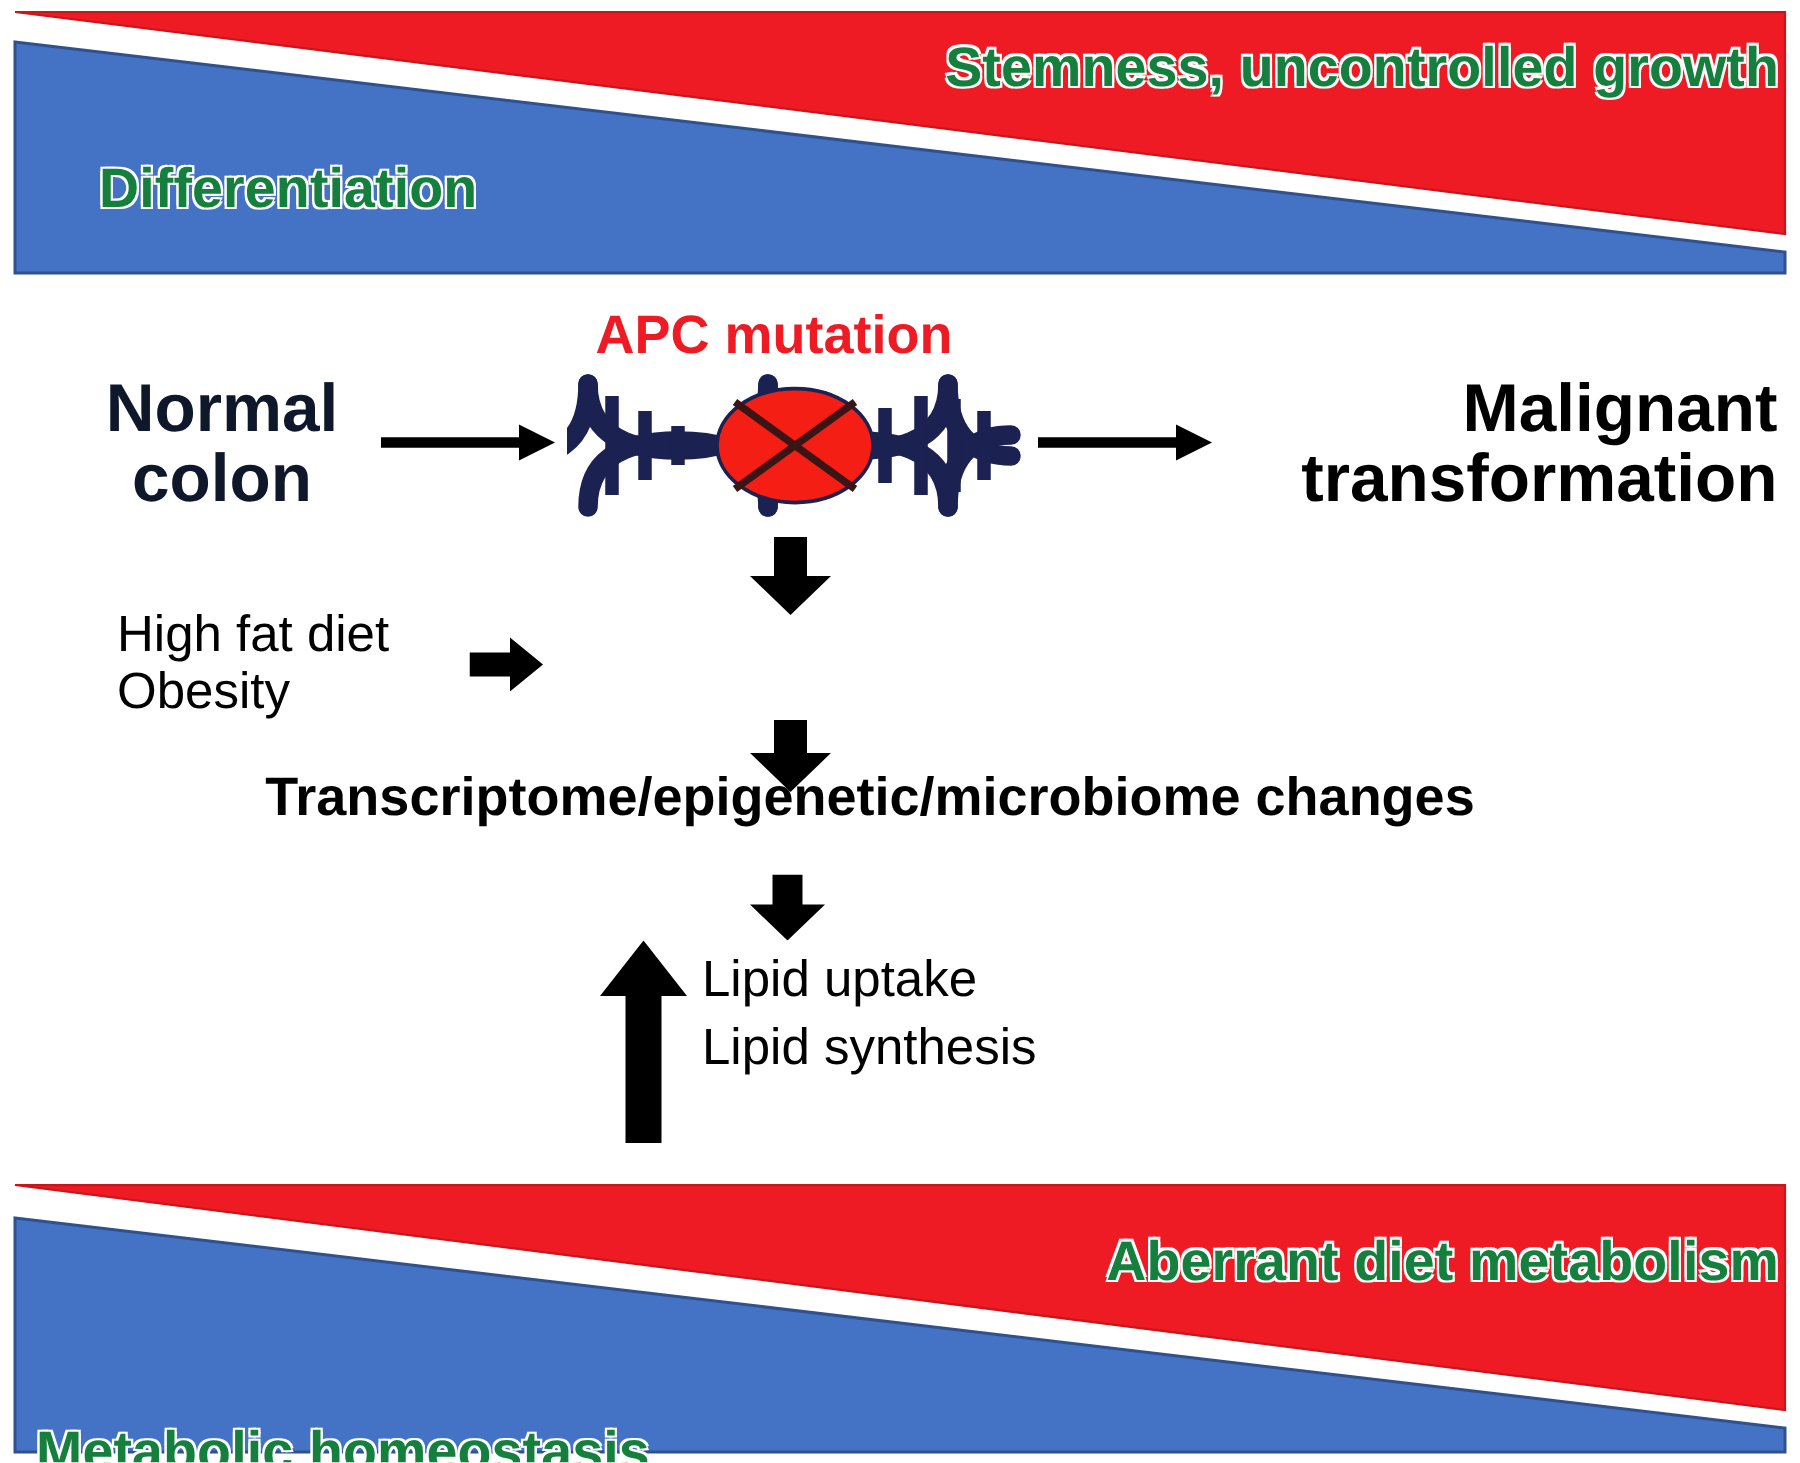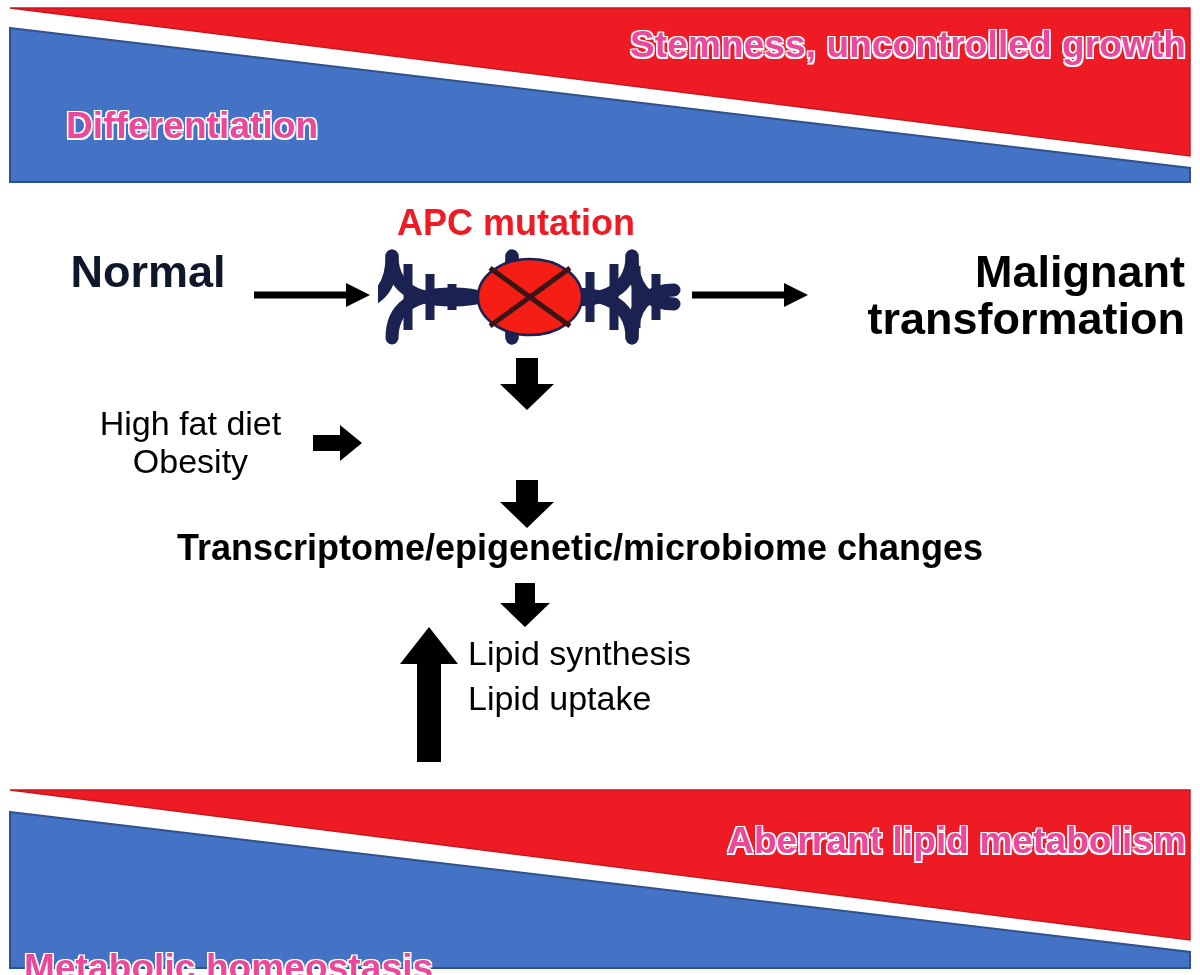--- a/index.html
+++ b/index.html
@@ -26,21 +26,21 @@
     width: 1200px;
     overflow: visible;
   }
   #top-banner  { top: 0;   height: 190px; }
   #bottom-banner { top: 782px; height: 193px; }
 
   .banner svg { display: block; width: 1200px; height: 100%; }
 
   .banner-label {
     position: absolute;
-    color: #ec4899;
+    color: #15803d;
     font-weight: bold;
     font-size: 37px;
     letter-spacing: 0.1px;
     white-space: nowrap;
     text-shadow:
       -1.5px -1.5px 0 #ffffff,  1.5px -1.5px 0 #ffffff,
       -1.5px  1.5px 0 #ffffff,  1.5px  1.5px 0 #ffffff;
   }
   #top-red-label     { right: 14px;  top: 24px; }
   #top-blue-label    { left: 26px;   top: 105px; padding-left: 40px; }
@@ -92,41 +92,40 @@
   #dna-wrap { position: absolute; left: 378px; top: 58px; width: 304px; height: 98px; }
   #arrow-left-wrap  { position: absolute; left: 252px; top: 88px; width: 120px; height: 34px; }
   #arrow-right-wrap { position: absolute; left: 690px; top: 88px; width: 120px; height: 34px; }
 
   
   #arrow-down-1 { position: absolute; left: 496px; top: 168px; width: 62px; height: 52px; }
 
   #hfd-obesity {
     left: 78px; top: 214px;
     width: 225px;
-    text-align: center;
     color: #000000;
     font-size: 34px;
     font-weight: normal;
     line-height: 1.12;
     white-space: normal;
   }
   #fat-arrow { position: absolute; left: 313px; top: 234px; width: 50px; height: 38px; }
 
   #wnt-label {
     left: 374px; top: 228px;
     color: #ee1b24;
     font-size: 35px;
     font-weight: bold;
   }
 
   
   #arrow-down-2 { position: absolute; left: 496px; top: 290px; width: 62px; height: 48px; }
 
   #transcriptome {
-    left: 0; top: 337px;
+    left: 0; top: 320px;
     width: 1160px;
     text-align: center;
     color: #000000;
     font-size: 36px;
     font-weight: bold;
   }
 
   #arrow-down-3 { position: absolute; left: 497px; top: 393px; width: 56px; height: 44px; }
 
   
@@ -156,20 +155,21 @@
     <div class="banner-label" id="top-red-label">Stemness, uncontrolled growth</div>
     <div class="banner-label" id="top-blue-label">Differentiation</div>
   </div>
 
   <div id="flow">
 
     <div class="node" id="apc-label">APC mutation</div>
 
     <div class="node" id="normal-colon">
       <span>Normal</span><br>
+      <span>colon</span>
     </div>
 
     <div id="arrow-left-wrap">
       <svg viewBox="0 0 120 34" width="120" height="34">
         <line x1="2" y1="17" x2="96" y2="17" stroke="#000000" stroke-width="7"></line>
         <polygon points="94,5 118,17 94,29" fill="#000000"></polygon>
       </svg>
     </div>
 
     <div id="dna-wrap">
@@ -253,28 +253,28 @@
       </svg>
     </div>
 
     <div id="up-arrow">
       <svg viewBox="0 0 62 135" width="62" height="135">
         <polygon points="31,0 60,37 43,37 43,135 19,135 19,37 2,37" fill="#000000"></polygon>
       </svg>
     </div>
 
     <div class="node" id="lipid-list">
+      <div>Lipid uptake</div>
       <div>Lipid synthesis</div>
-      <div>Lipid uptake</div>
     </div>
 
   </div>
 
   <div class="banner" id="bottom-banner">
     <svg viewBox="0 0 1200 193" preserveAspectRatio="none">
       <polygon points="10,8 1190,8 1190,158 10,8" fill="#ee1b24" stroke="#c8161d" stroke-width="1.5"></polygon>
       <polygon points="10,30 1190,170 1190,186 10,186" fill="#4472c4" stroke="#2f528f" stroke-width="2"></polygon>
     </svg>
-    <div class="banner-label" id="bottom-red-label">Aberrant lipid metabolism</div>
+    <div class="banner-label" id="bottom-red-label">Aberrant diet metabolism</div>
     <div class="banner-label" id="bottom-blue-label">Metabolic homeostasis</div>
   </div>
 
 </div>
 
 </body></html>

